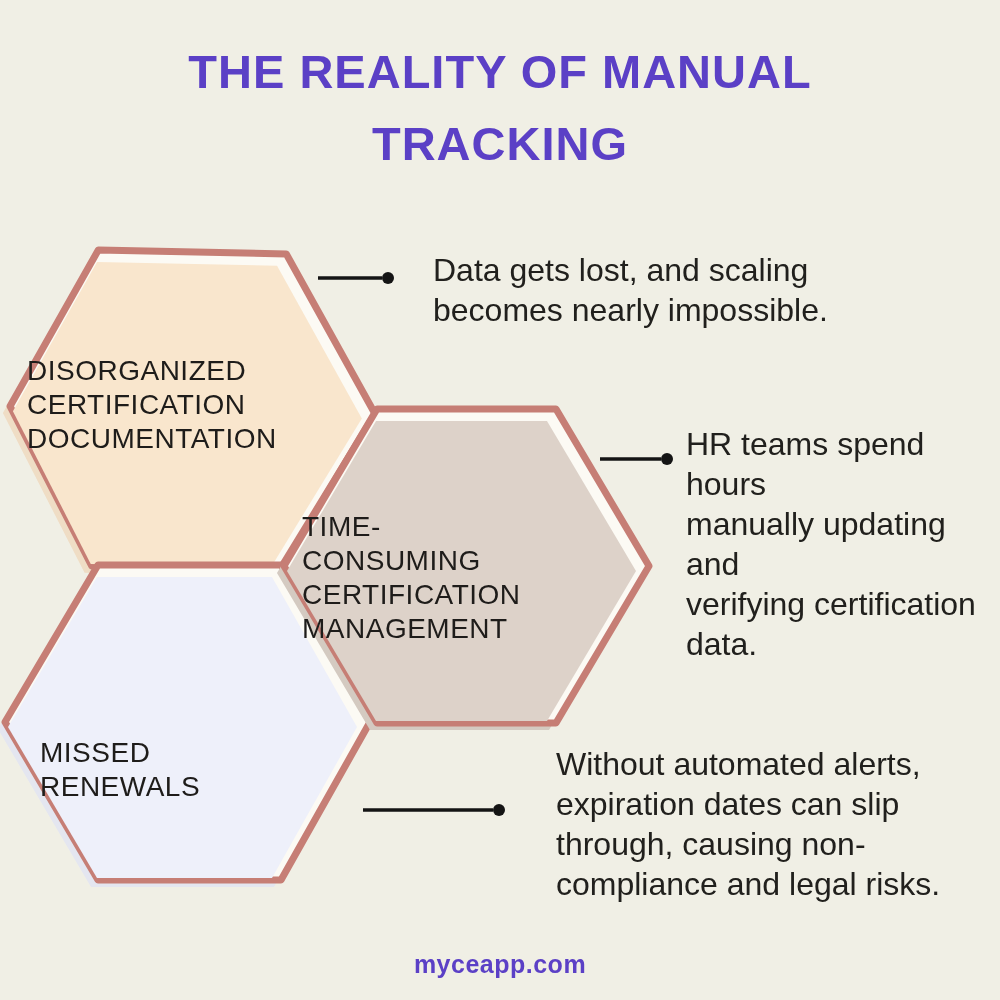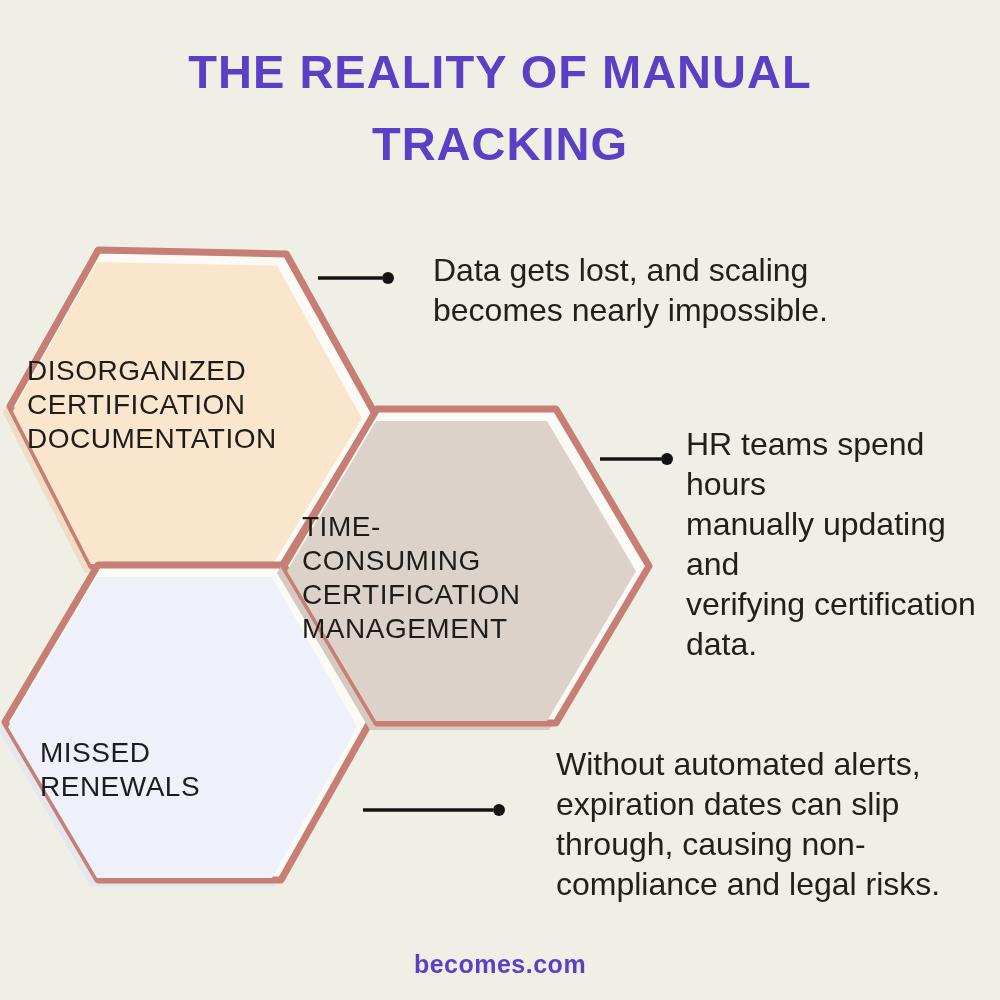--- a/index.html
+++ b/index.html
@@ -120,14 +120,14 @@
 manually updating and
 verifying certification
 data.</div>
 
 <div class="annotation" style="left:556px;top:744px;width:420px;">Without automated alerts,
 expiration dates can slip
 through, causing non-
 compliance and legal risks.</div>
 
 <div class="footer">
-  <span>becomes.com</span>
+  <span>myceapp.com</span>
 </div>
 
 </body></html>

